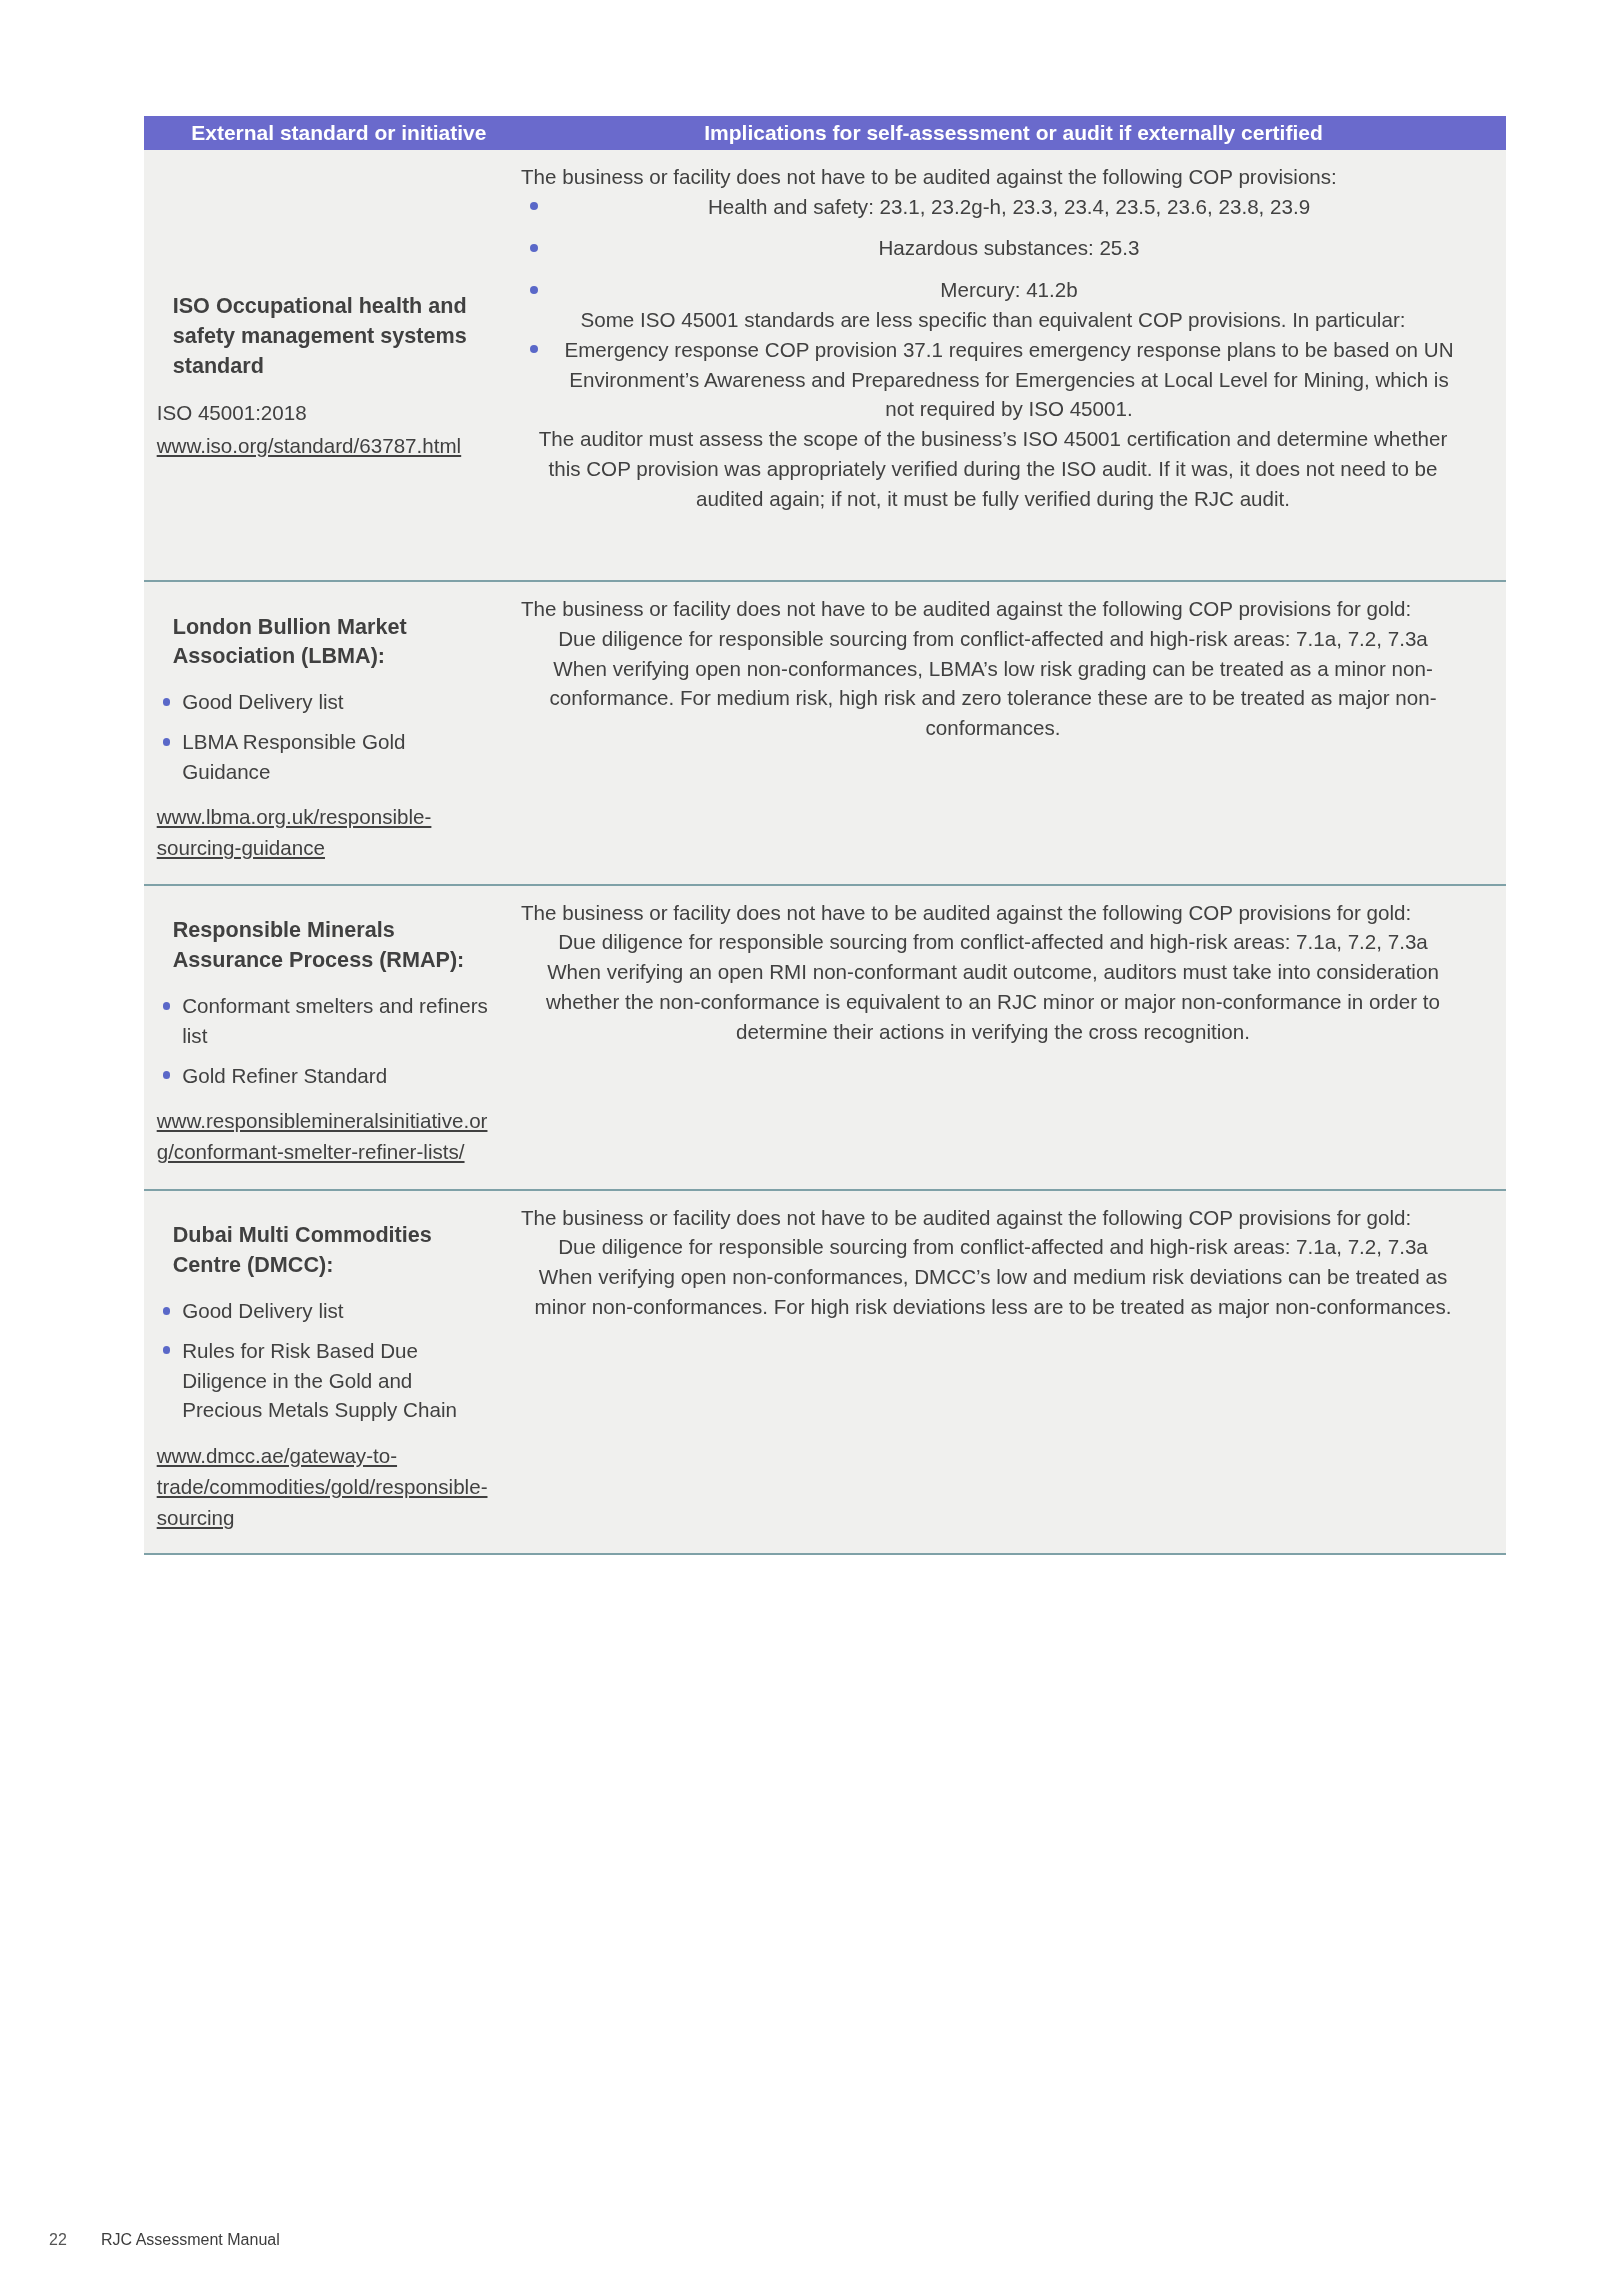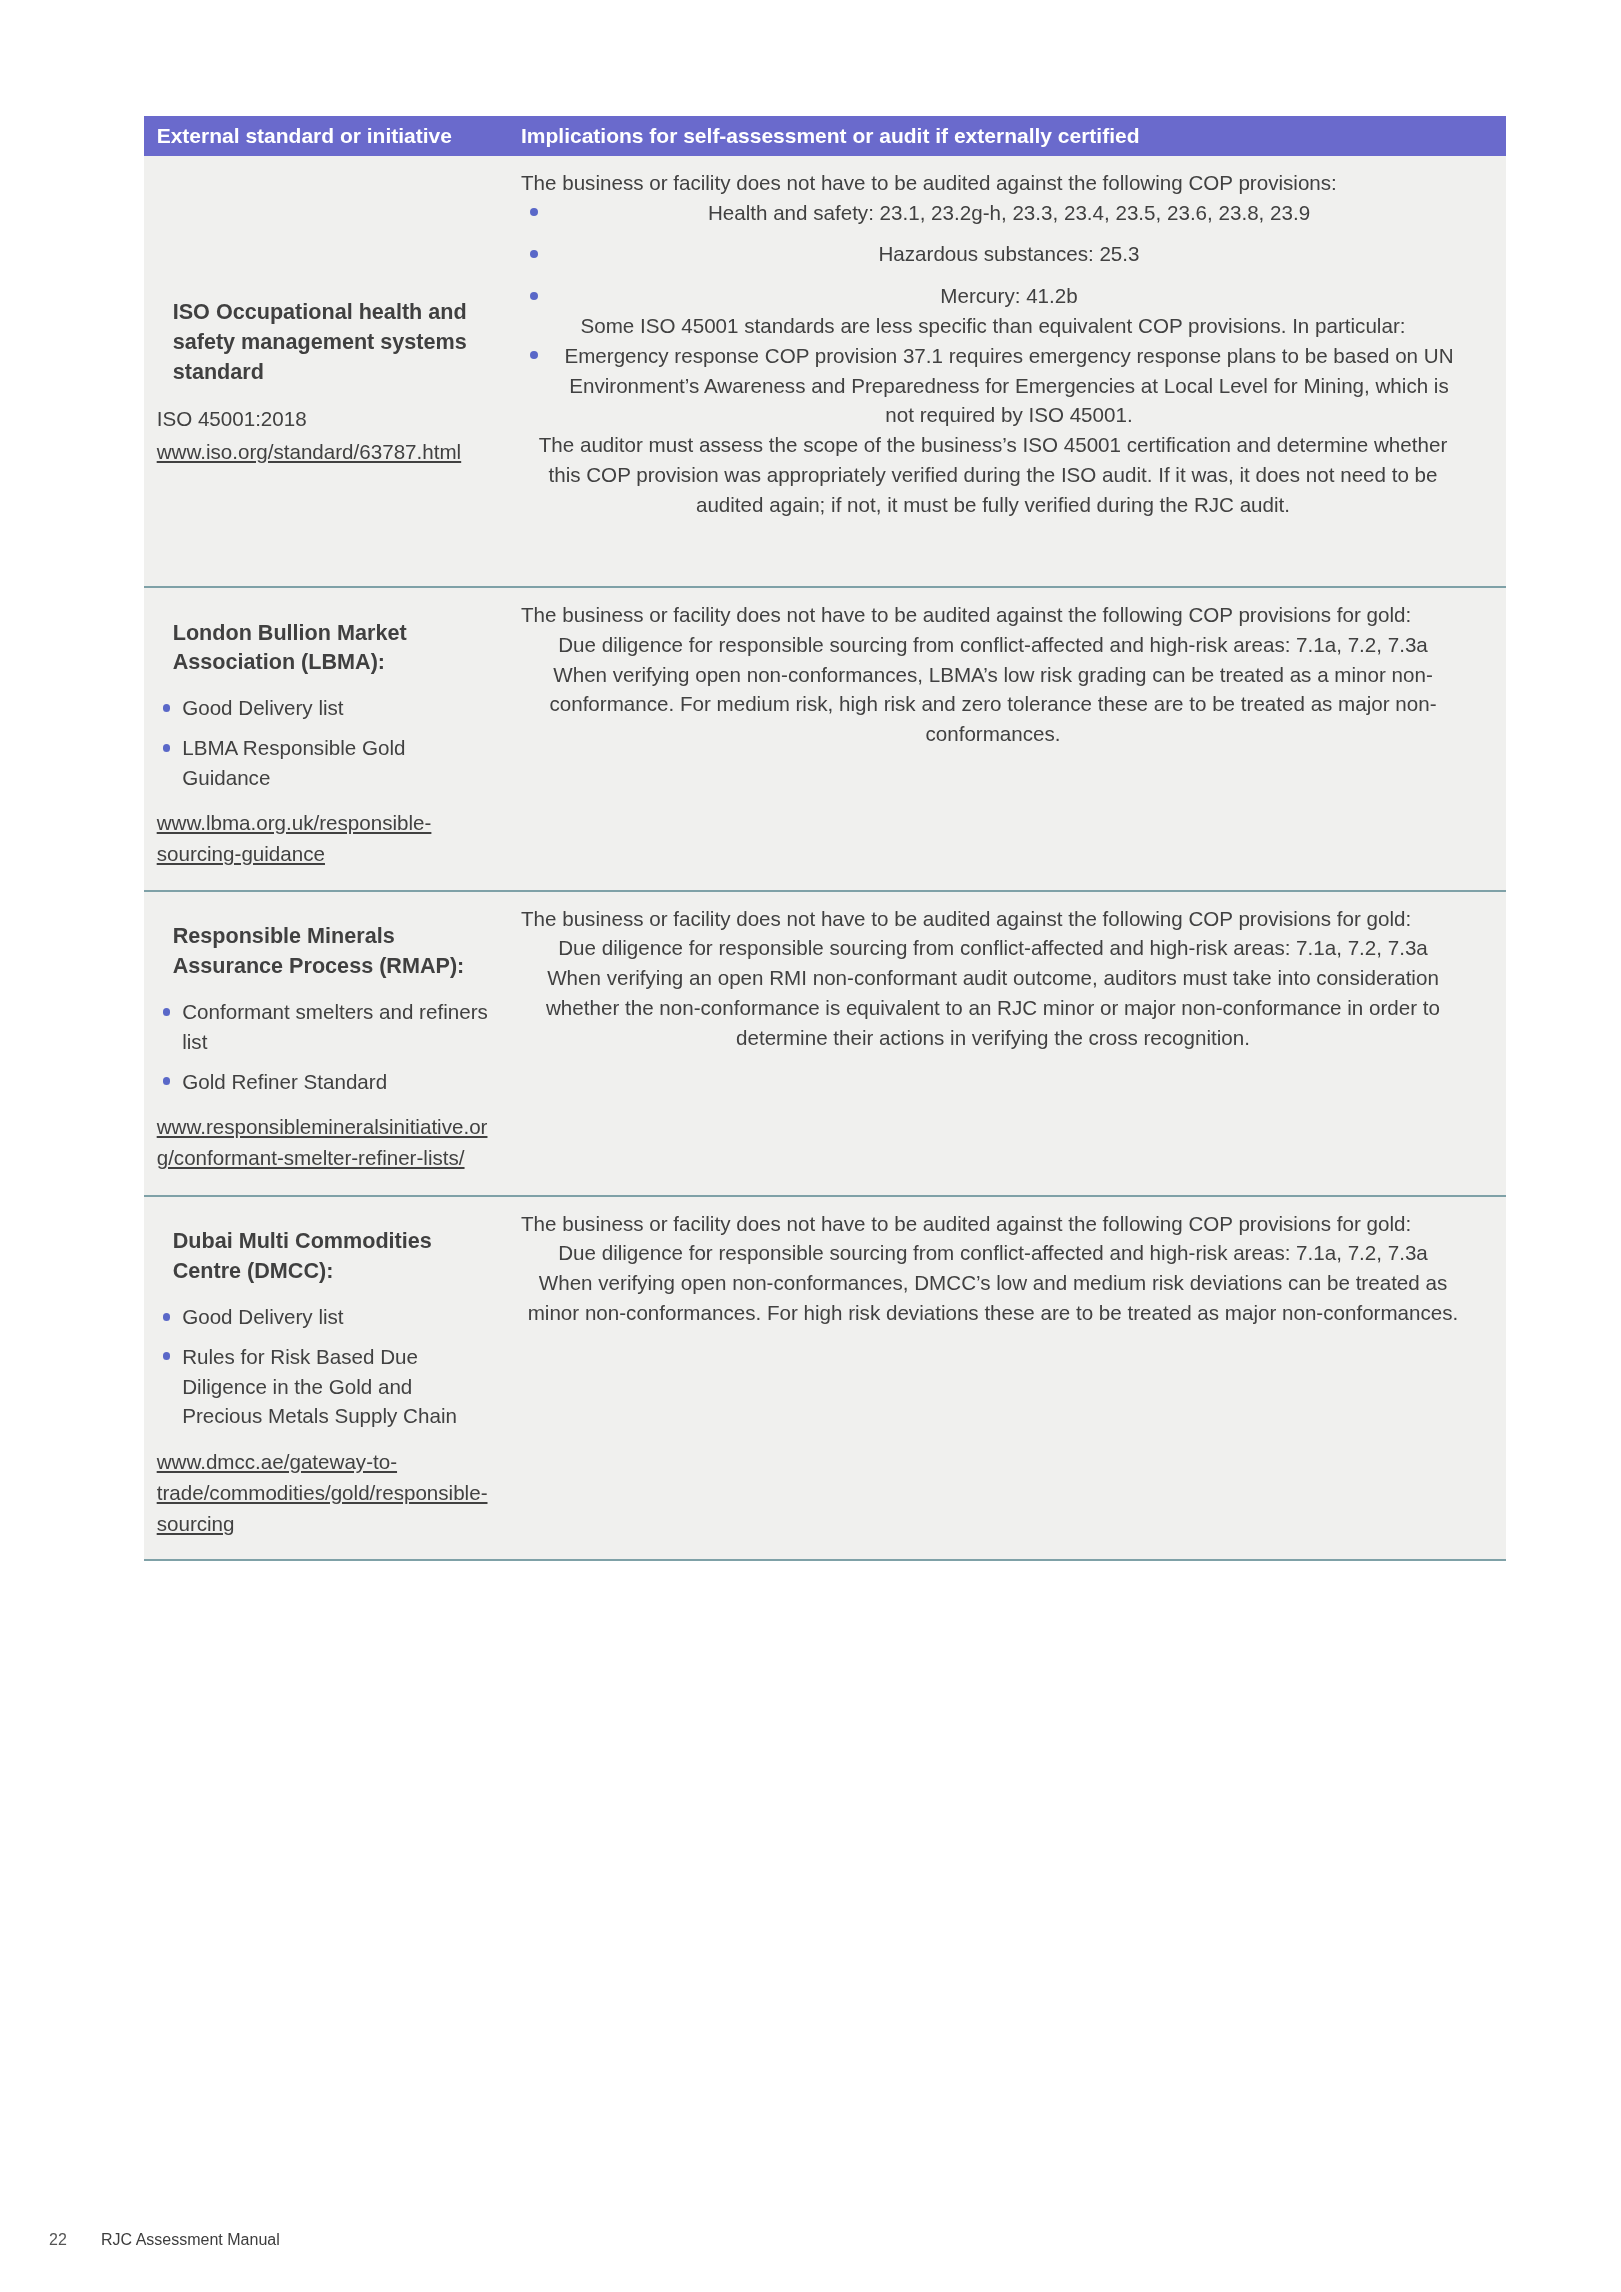--- a/index.html
+++ b/index.html
@@ -15,22 +15,22 @@
   body{
     width:1621px;height:2293px;position:relative;background:#ffffff;
     font-family:"Liberation Sans", sans-serif;color:var(--body-text);
   }
   table.xtable{
     position:absolute;left:144px;top:116px;width:1362px;
     border-collapse:collapse;table-layout:fixed;
   }
   thead th{
     background:var(--header-bg);color:var(--header-text);
-    font-size:21px;font-weight:700;text-align:left;
-    height:40px;padding:0;vertical-align:middle;
+    font-size:21px;font-weight:700;text-align:center;
+    height:34px;padding:0;vertical-align:middle;
   }
   th.h-standard{width:377px;padding-left:12.7px;}
   th.h-implications{padding-left:0;}
   tbody td{
     background:var(--row-bg);vertical-align:top;
     border-bottom:2.9px solid var(--divider);
     font-size:20.6px;line-height:1.45;color:var(--body-text);
   }
   td.col-standard{padding:13.7px 33px 19.6px 12.7px;}
   td.col-implications{padding:11.8px 41px 19.6px 0;}
@@ -138,21 +138,21 @@
             <div class="std-title">Dubai Multi Commodities Centre (DMCC):</div>
             <ul class="blist">
               <li><span class="dot"></span><span>Good Delivery list</span></li>
               <li><span class="dot"></span><span>Rules for Risk Based Due Diligence in the Gold and Precious Metals Supply Chain</span></li>
             </ul>
             <a class="std-link" href="#">www.dmcc.ae/gateway-to-trade/commodities/gold/responsible-sourcing</a>
           </td>
           <td class="col-implications">
             <p class="blk-p">The business or facility does not have to be audited against the following COP provisions for gold:</p>
             <p class="blk-p">Due diligence for responsible sourcing from conflict-affected and high-risk areas: 7.1a, 7.2, 7.3a</p>
-            <p class="blk-p">When verifying open non-conformances, DMCC’s low and medium risk deviations can be treated as minor non-conformances. For high risk deviations these are to be treated as major non-conformances.</p>
+            <p class="blk-p">When verifying open non-conformances, DMCC’s low and medium risk deviations can be treated as minor non-conformances. For high risk deviations less are to be treated as major non-conformances.</p>
           </td>
         </tr>
       </tbody>
   </table>
 
   <div class="footer">
     <span class="pn">22</span>
     <span>RJC Assessment Manual</span>
   </div>
 

